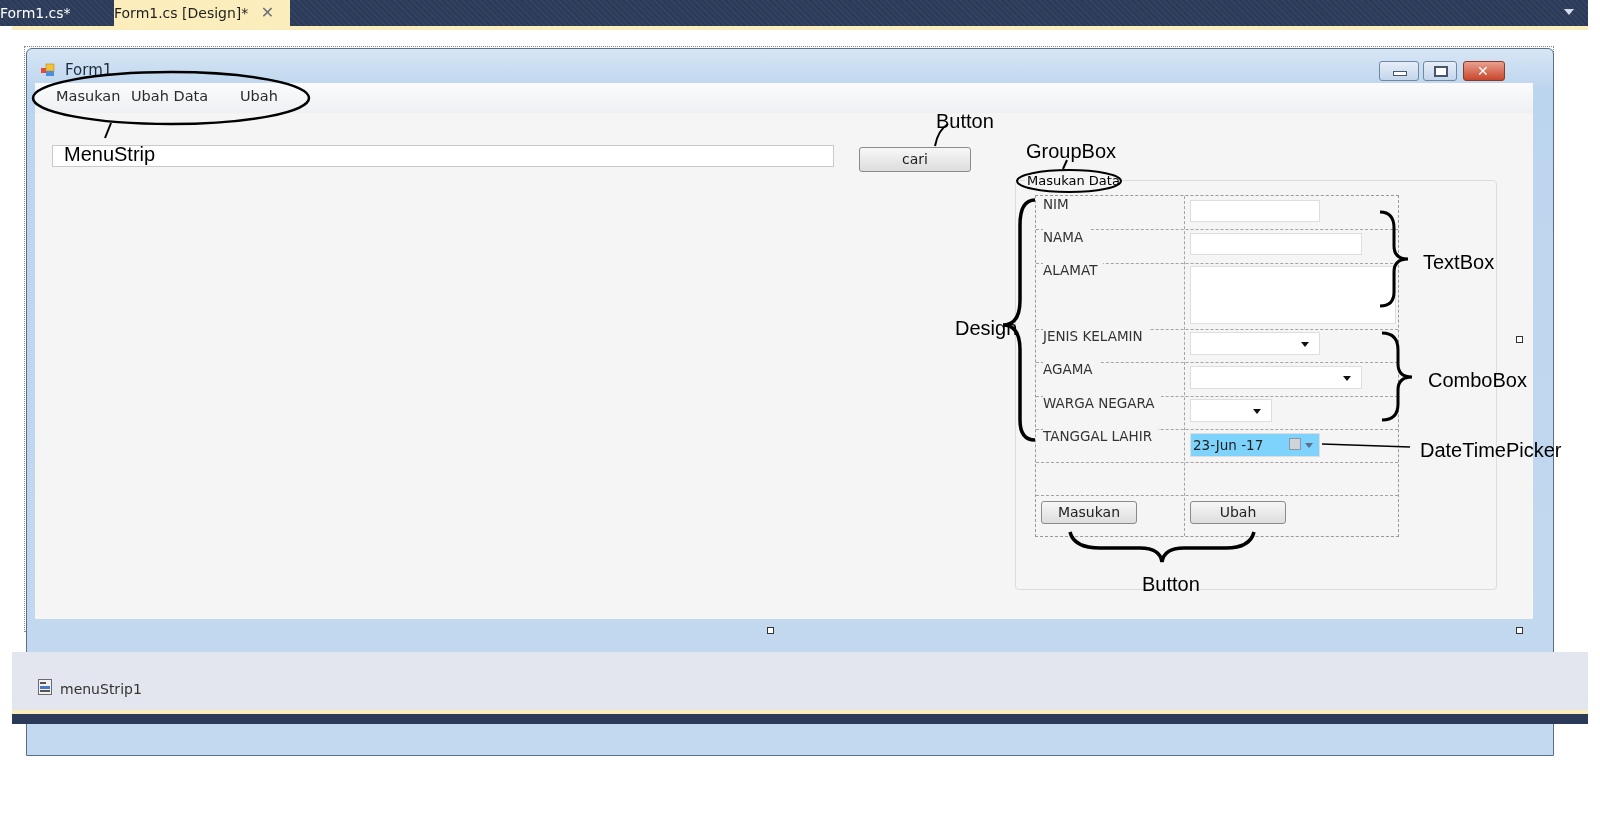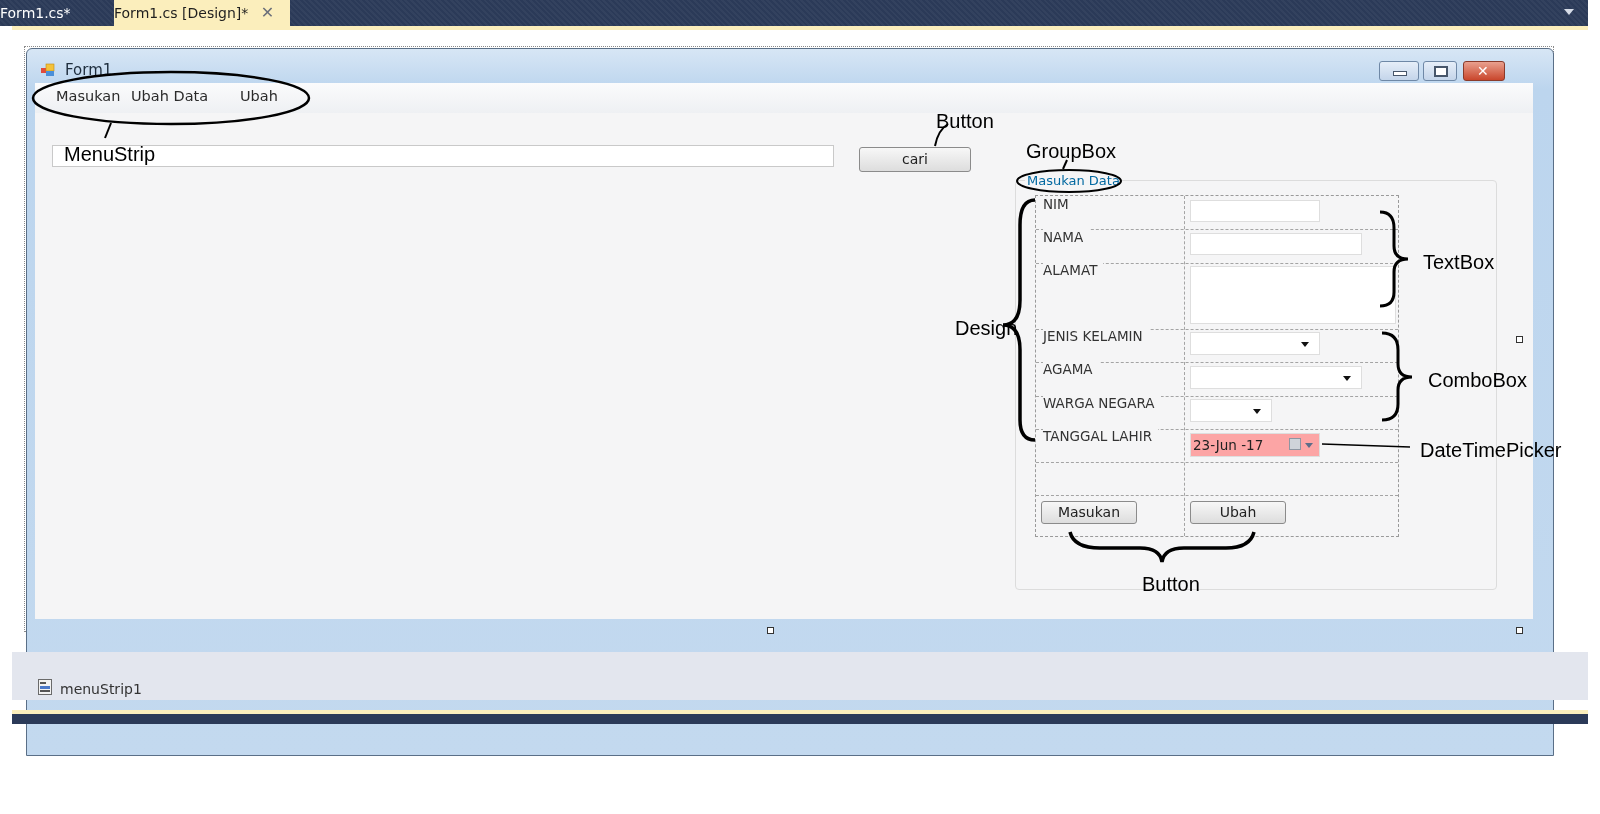--- a/index.html
+++ b/index.html
@@ -40,41 +40,41 @@
 
   #search-input { left:17px; top:62px; width:782px; height:22px; background:#fff; border:1px solid #c9c9c9; box-sizing:border-box; }
   .winbtn { border:1px solid #8b8b8b; border-radius:3px; box-sizing:border-box; background:linear-gradient(#f7f7f7, #dddddd);
             font-size:14px; color:#222; text-align:center; }
   #cari-btn { left:824px; top:64px; width:112px; height:25px; line-height:23px; }
 
   #dgv { left:17px; top:95px; width:952px; height:413px; background:#ababab; border:2px solid #606060; box-sizing:border-box; }
   #dgv-label { left:226px; top:172px; font-family:"Liberation Sans", sans-serif; font-size:58px; color:#ffffff; }
 
   #groupbox { left:980px; top:97px; width:482px; height:410px; border:1px solid #dcdcdc; border-radius:4px; box-sizing:border-box; }
-  #groupbox-title { left:990px; top:90px; font-size:13px; color:#0369a1; background:#f5f5f6; padding:0 2px; }
+  #groupbox-title { left:990px; top:90px; font-size:13px; color:#000000; background:#f5f5f6; padding:0 2px; }
 
   #tlp { left:1000px; top:112px; width:364px; height:342px; border:1px dashed #9a9a9a; box-sizing:border-box; }
   .tlp-hline { left:0; width:362px; height:0; border-top:1px dashed #a4a4a4; }
   #tlp-vline { left:148px; top:0; width:0; height:340px; border-left:1px dashed #a4a4a4; }
   .field-label { left:7px; font-size:13.5px; color:#333; background:#f5f5f6; padding-right:6px; }
   .textbox { left:154px; height:22px; background:#fff; border:1px solid #dedede; box-sizing:border-box; }
   .combo { left:154px; height:23px; background:#fff; border:1px solid #dedede; box-sizing:border-box; }
   .combo .arrow { position:absolute; right:10px; top:9px; width:0; height:0; border-left:4px solid transparent; border-right:4px solid transparent; border-top:5px solid #111; }
-  #dtp { left:154px; top:237px; width:130px; height:24px; background:#fca5a5; border:1px solid #dedede; box-sizing:border-box; }
+  #dtp { left:154px; top:237px; width:130px; height:24px; background:#7dd3fc; border:1px solid #dedede; box-sizing:border-box; }
   #dtp-value { left:2px; top:3px; font-size:13.5px; color:#222; }
   #dtp-cal { left:98px; top:4px; width:12px; height:12px; background:#cfd4da; border:1px solid #8d96a2; box-sizing:border-box; }
   #dtp-arrow { left:114px; top:9px; width:0; height:0; border-left:4px solid transparent; border-right:4px solid transparent; border-top:5px solid #5b6d89; }
   #masukan-btn { left:5px; top:305px; width:96px; height:23px; line-height:21px; }
   #ubah-btn { left:154px; top:305px; width:96px; height:23px; line-height:21px; }
 
   .anno { font-family:"Liberation Sans", sans-serif; font-size:20px; color:#000; }
   svg.overlay { position:absolute; left:0; top:0; }
 
   
-  #tray { left:12px; top:652px; width:1576px; height:48px; background:#e3e6ee;text-align:center; }
+  #tray { left:12px; top:652px; width:1576px; height:72px; background:#e3e6ee;text-align:center; }
   #tray-icon { left:26px; top:27px; width:14px; height:16px; }
   #tray-label { left:48px; top:29px; font-size:14px; color:#333; }
   #tray-underline { left:12px; top:710px; width:1576px; height:4px; background:#fbeebc; }
   #statusbar { left:12px; top:714px; width:1576px; height:10px; background:#2b3a58; }
 
   .handle { width:7px; height:7px; background:#fff; border:1px solid #333; box-sizing:border-box; }
 </style>
 </head>
 <body>
 

